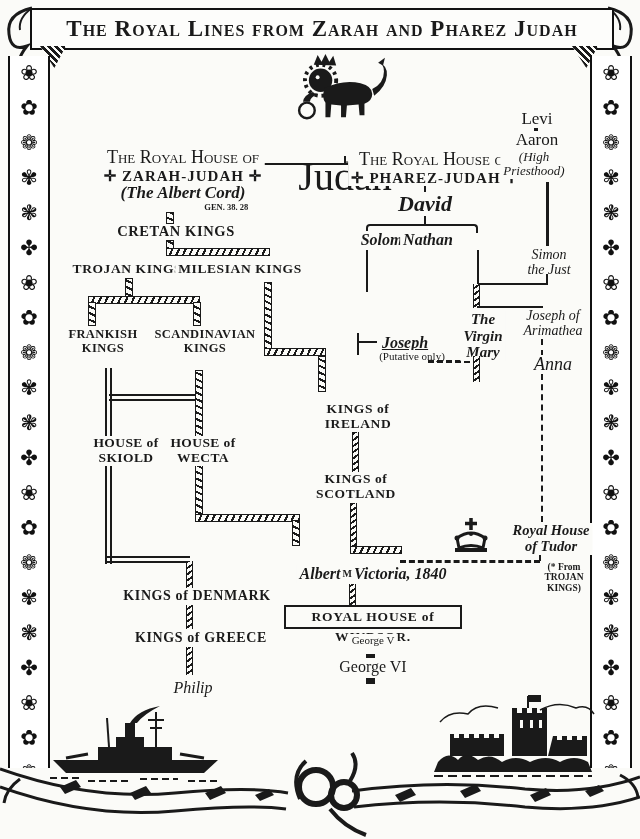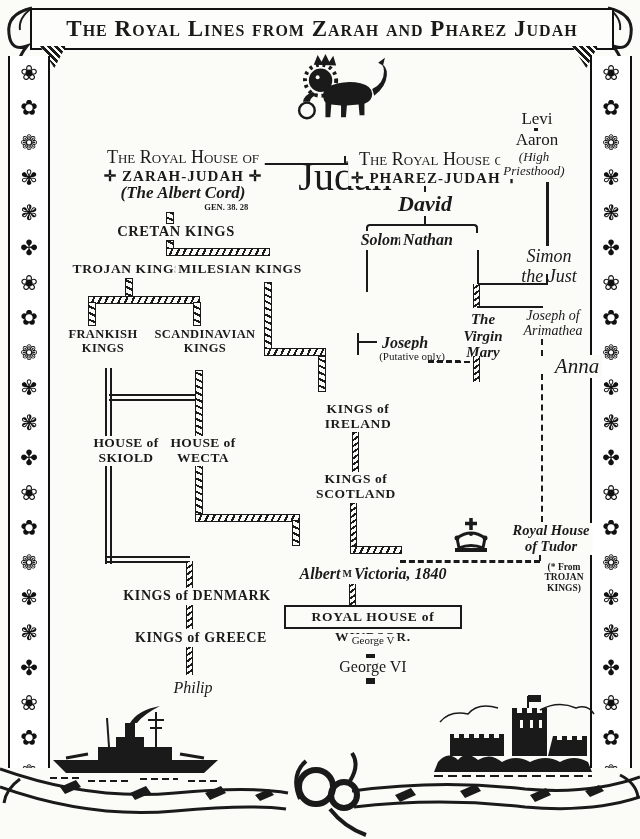--- a/index.html
+++ b/index.html
@@ -96,55 +96,55 @@
   </div>
 
   <div class="n" style="left:537px;top:110px;font-size:17px;">Levi</div>
   <div class="sq" style="left:534px;top:128px;width:4px;height:5px;"></div>
   <div class="n" style="left:537px;top:131px;font-size:17px;">Aaron</div>
   <div class="n it" style="left:534px;top:150px;font-size:13px;">
     <div>(High</div>
     <div>Priesthood)</div>
   </div>
   <div class="vl" style="left:546px;top:182px;height:64px;border-left-width:3px;"></div>
-  <div class="n it" style="left:549px;top:247px;font-size:18px;">
+  <div class="n it" style="left:549px;top:247px;font-size:14px;">
     <div>Simon</div>
     <div>the Just</div>
   </div>
   <div class="vl" style="left:546px;top:274px;height:10px;"></div>
   <div class="hl" style="left:477px;top:283px;width:71px;"></div>
 
   <div class="vl" style="left:424px;top:186px;height:6px;"></div>
   <div class="n script" style="left:425px;top:192px;font-size:22px;">David</div>
   <div class="vl" style="left:424px;top:216px;height:9px;"></div>
   <div class="bracket" style="left:366px;top:224px;width:112px;height:9px;border-radius:4px 4px 0 0;"></div>
   <div class="n script" style="left:390px;top:231px;font-size:16px;">Solomon</div>
   <div class="n script" style="left:428px;top:231px;font-size:16px;">Nathan</div>
   <div class="vl" style="left:366px;top:250px;height:42px;"></div>
   <div class="vl" style="left:477px;top:250px;height:34px;"></div>
 
   <div class="vl" style="left:357px;top:333px;height:22px;"></div>
   <div class="hl" style="left:359px;top:341px;width:18px;"></div>
-  <div class="n script" style="left:405px;top:334px;font-size:16px;">Joseph</div>
+  <div class="n script" style="left:405px;top:334px;font-size:16px;text-decoration:underline;">Joseph</div>
   <div class="n" style="left:412px;top:350px;font-size:11px;">(Putative only)</div>
   <div class="dashh" style="left:428px;top:360px;width:42px;"></div>
 
   <div class="chainv" style="left:473px;top:284px;height:24px;"></div>
   <div class="hl" style="left:477px;top:306px;width:66px;"></div>
   <div class="dashv" style="left:541px;top:306px;height:50px;"></div>
   <div class="n script" style="left:483px;top:311px;font-size:15px;">
     <div>The</div>
     <div>Virgin</div>
     <div>Mary</div>
   </div>
   <div class="n it" style="left:553px;top:308px;font-size:14px;">
     <div>Joseph of</div>
     <div>Arimathea</div>
   </div>
-  <div class="n it" style="left:553px;top:355px;font-size:21px;margin-left:24px;">Anna</div>
+  <div class="n it" style="left:553px;top:355px;font-size:18px;">Anna</div>
   <div class="dashv" style="left:541px;top:374px;height:148px;"></div>
   <div class="chainv" style="left:473px;top:356px;height:26px;"></div>
 
 
   <div class="ropev" style="left:166px;top:212px;height:12px;"></div>
   <div class="n caps" style="left:176px;top:224px;font-size:14.5px;">CRETAN KINGS</div>
   <div class="ropev" style="left:166px;top:240px;height:14px;"></div>
   <div class="ropeh" style="left:166px;top:248px;width:104px;"></div>
   <div class="n caps" style="left:131px;top:262px;">TROJAN KINGS*</div>
   <div class="n caps" style="left:240px;top:262px;">MILESIAN KINGS</div>

